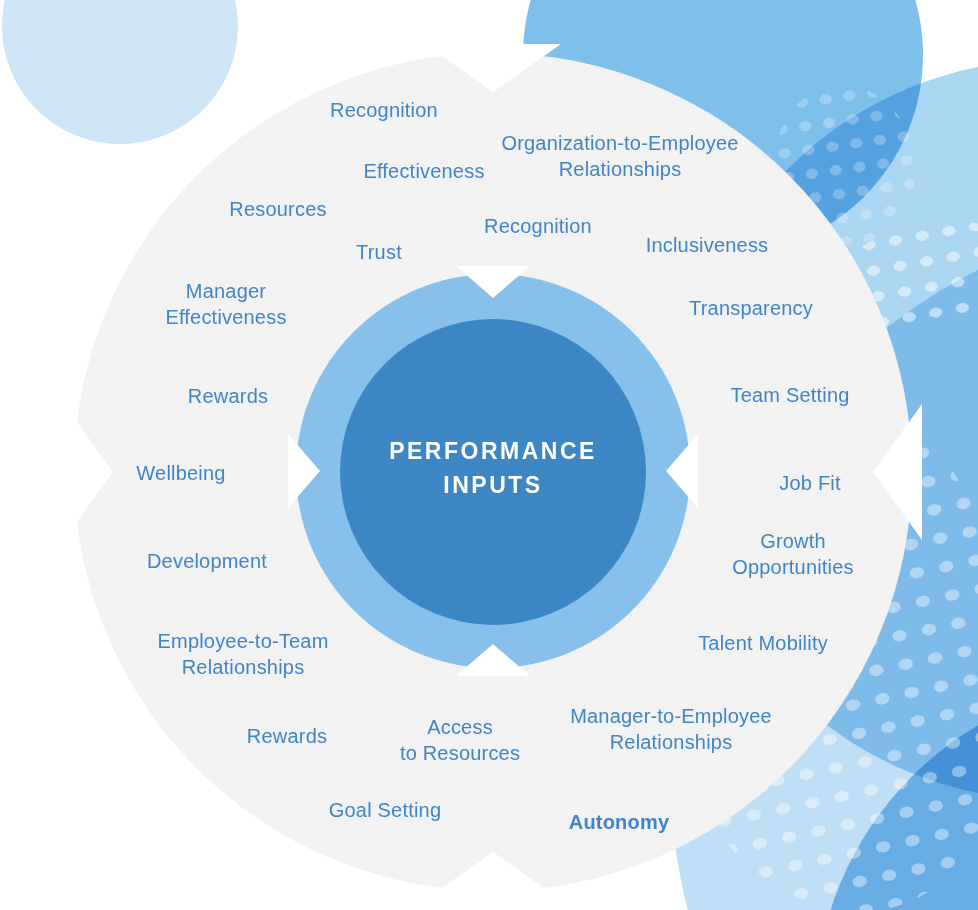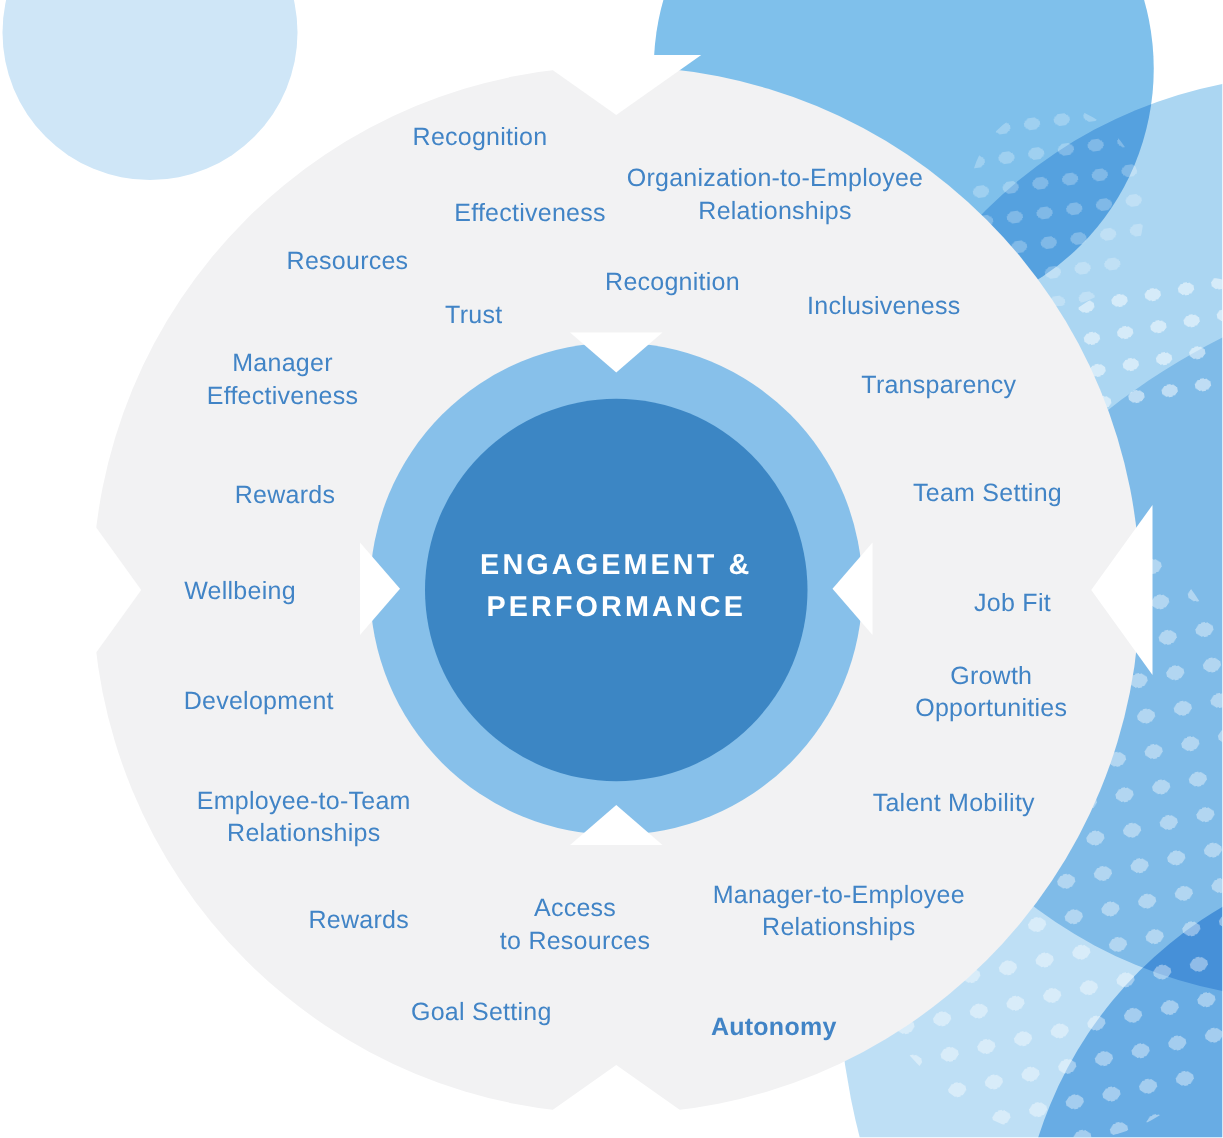--- a/index.html
+++ b/index.html
@@ -75,37 +75,37 @@
     <circle class="ring" cx="493" cy="471" r="197"></circle>
     <polygon class="notch" points="456,266 530,266 493,298"></polygon>
     <polygon class="notch" points="456,676 530,676 493,644"></polygon>
     <polygon class="notch" points="288,434 288,508 320,471"></polygon>
     <polygon class="notch" points="698,434 698,508 666,471"></polygon>
 
     <circle class="core" cx="493" cy="472" r="153"></circle>
   </svg>
 
   <div class="core-title">
-    <span>ENGAGEMENT &amp;</span>
     <span>PERFORMANCE</span>
+    <span>INPUTS</span>
   </div>
 
   <div>
       <div class="factor" style="left: 384px; top: 110px;">Recognition</div>
       <div class="factor" style="left: 424px; top: 171px;">Effectiveness</div>
       <div class="factor" style="left: 620px; top: 156px;">Organization-to-Employee<br>Relationships</div>
       <div class="factor" style="left: 278px; top: 209px;">Resources</div>
       <div class="factor" style="left: 538px; top: 226px;">Recognition</div>
       <div class="factor" style="left: 707px; top: 245px;">Inclusiveness</div>
       <div class="factor" style="left: 379px; top: 252px;">Trust</div>
       <div class="factor" style="left: 226px; top: 304px;">Manager<br>Effectiveness</div>
       <div class="factor" style="left: 751px; top: 308px;">Transparency</div>
       <div class="factor" style="left: 228px; top: 396px;">Rewards</div>
       <div class="factor" style="left: 790px; top: 395px;">Team Setting</div>
-      <div class="factor" style="left: 192px; top: 473px;">Wellbeing</div>
+      <div class="factor" style="left: 181px; top: 473px;">Wellbeing</div>
       <div class="factor" style="left: 810px; top: 483px;">Job Fit</div>
       <div class="factor" style="left: 207px; top: 561px;">Development</div>
       <div class="factor" style="left: 793px; top: 554px;">Growth<br>Opportunities</div>
       <div class="factor" style="left: 243px; top: 654px;">Employee-to-Team<br>Relationships</div>
       <div class="factor" style="left: 763px; top: 643px;">Talent Mobility</div>
       <div class="factor" style="left: 287px; top: 736px;">Rewards</div>
       <div class="factor" style="left: 460px; top: 740px;">Access<br>to Resources</div>
       <div class="factor" style="left: 671px; top: 729px;">Manager-to-Employee<br>Relationships</div>
       <div class="factor" style="left: 385px; top: 810px;">Goal Setting</div>
       <div class="factor" style="left: 619px; top: 822px; font-weight: bold;">Autonomy</div>

